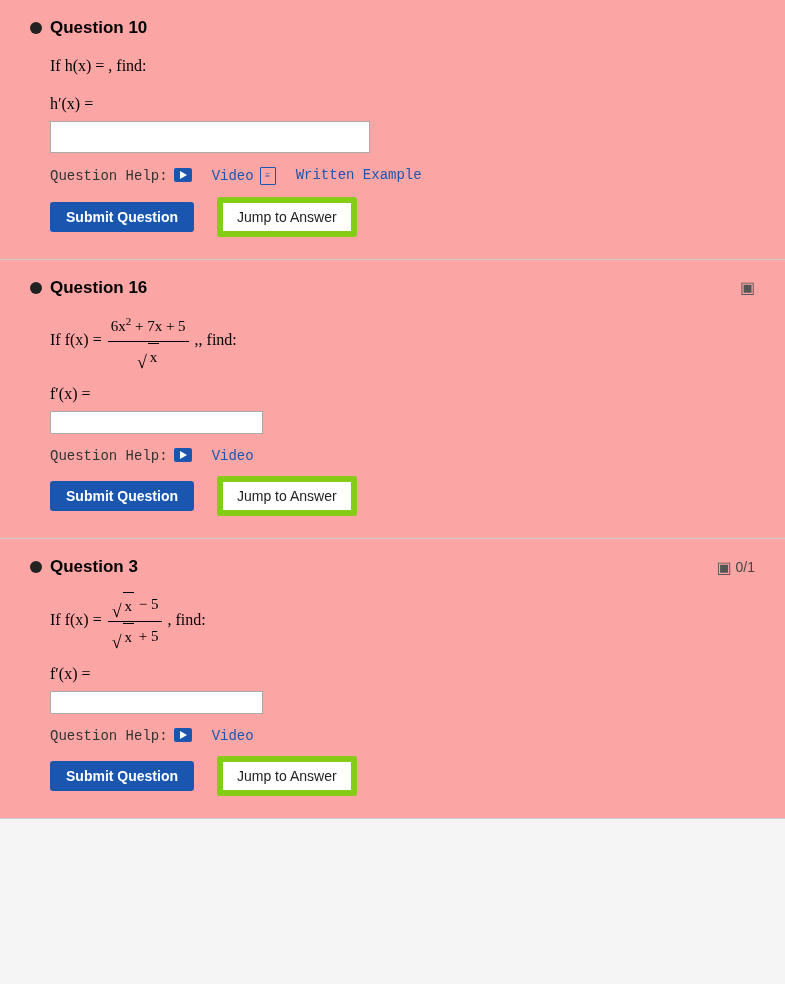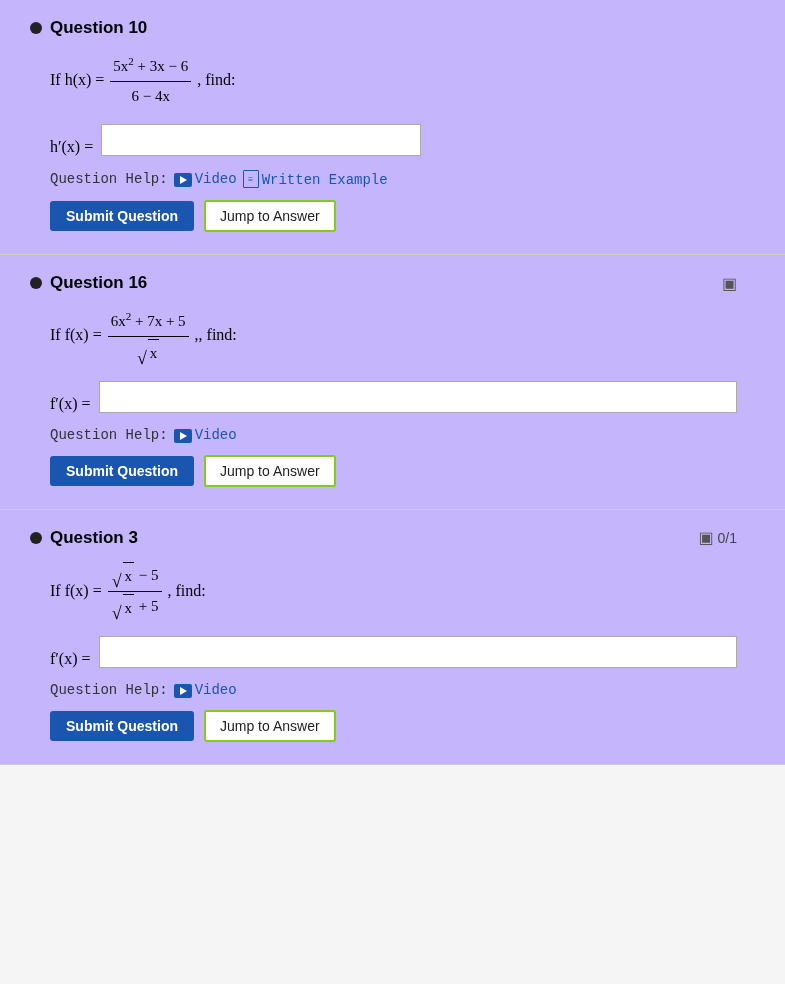--- a/index.html
+++ b/index.html
@@ -13,22 +13,22 @@
       padding: 0;
     }
     .page {
       width: 785px;
       min-height: 984px;
       background: #f5f5f5;
       padding: 0;
       overflow: hidden;
     }
     .question-block {
-      background: #c4b5fd;
-      padding: 18px 48px 22px 30px;
+      background: #fca5a5;
+      padding: 18px 30px 22px 30px;
       border-bottom: 1px solid #ccc;
     }
     .question-header {
       display: flex;
       align-items: center;
       gap: 8px;
       margin-bottom: 14px;
     }
     .question-dot {
       width: 12px;
@@ -74,23 +74,24 @@
       border-bottom: 1.5px solid #000;
       padding: 0 3px 1px 3px;
       font-size: 15px;
     }
     .fraction .denominator {
       padding: 1px 3px 0 3px;
       font-size: 15px;
     }
     .answer-row {
       display: flex;
-      align-items: flex-end;
+      align-items: flex-start;
       margin-bottom: 14px;
       gap: 8px;
+      flex-direction: column;
     }
     .answer-label {
       font-size: 16px;
       white-space: nowrap;
     }
     .answer-input {
       height: 32px;
       border: 1px solid #aaa;
       background: white;
       font-size: 15px;
@@ -110,22 +111,22 @@
       color: #333;
       margin-bottom: 12px;
       display: flex;
       align-items: center;
       gap: 6px;
     }
     .help-link {
       color: #1a56b0;
       text-decoration: none;
       display: flex;
-      align-items: flex-end;
-      gap: 3px;
+      align-items: flex-start;
+      gap: 20px;
       cursor: pointer;
     }
     .video-icon {
       width: 18px;
       height: 14px;
       background: #1a56b0;
       border-radius: 2px;
       display: inline-flex;
       align-items: center;
       justify-content: center;
@@ -150,37 +151,37 @@
       position: relative;
     }
     .doc-icon::after {
       content: '≡';
       font-size: 8px;
       color: #1a56b0;
     }
     .button-row {
       display: flex;
       align-items: center;
-      gap: 10px;
+      gap: 23px;
     }
     .btn-submit {
       background: #1a56b0;
       color: white;
       border: none;
       padding: 7px 16px;
       font-size: 14px;
       font-family: Arial, sans-serif;
       font-weight: bold;
       cursor: pointer;
       border-radius: 3px;
     }
     .btn-jump {
       background: white;
       color: #222;
-      border: 2px solid #84cc16;
+      border: 6px solid #84cc16;
       padding: 6px 14px;
       font-size: 14px;
       font-family: Arial, sans-serif;
       cursor: pointer;
       border-radius: 3px;
     }
     .sqrt {
       display: inline-flex;
       align-items: flex-end;
       vertical-align: middle;
@@ -207,24 +208,20 @@
 <div class="page">
 
   <div class="question-block">
     <div class="question-header">
       <div class="question-dot"></div>
       <span class="question-title">Question 10</span>
     </div>
     <div class="question-body">
       <div class="math-text">
         <span>If h(x) = </span>
-        <span class="fraction">
-          <span class="numerator">5x<sup>2</sup> + 3x − 6</span>
-          <span class="denominator">6 − 4x</span>
-        </span>
         <span>, find:</span>
       </div>
       <div class="answer-row">
         <span class="answer-label">h′(x) =</span>
         <input type="text" class="answer-input answer-input-short" value="" style="">
       </div>
       <div class="help-row">
         <span>Question Help:</span>
         <a class="help-link">
           <span class="video-icon"></span>

